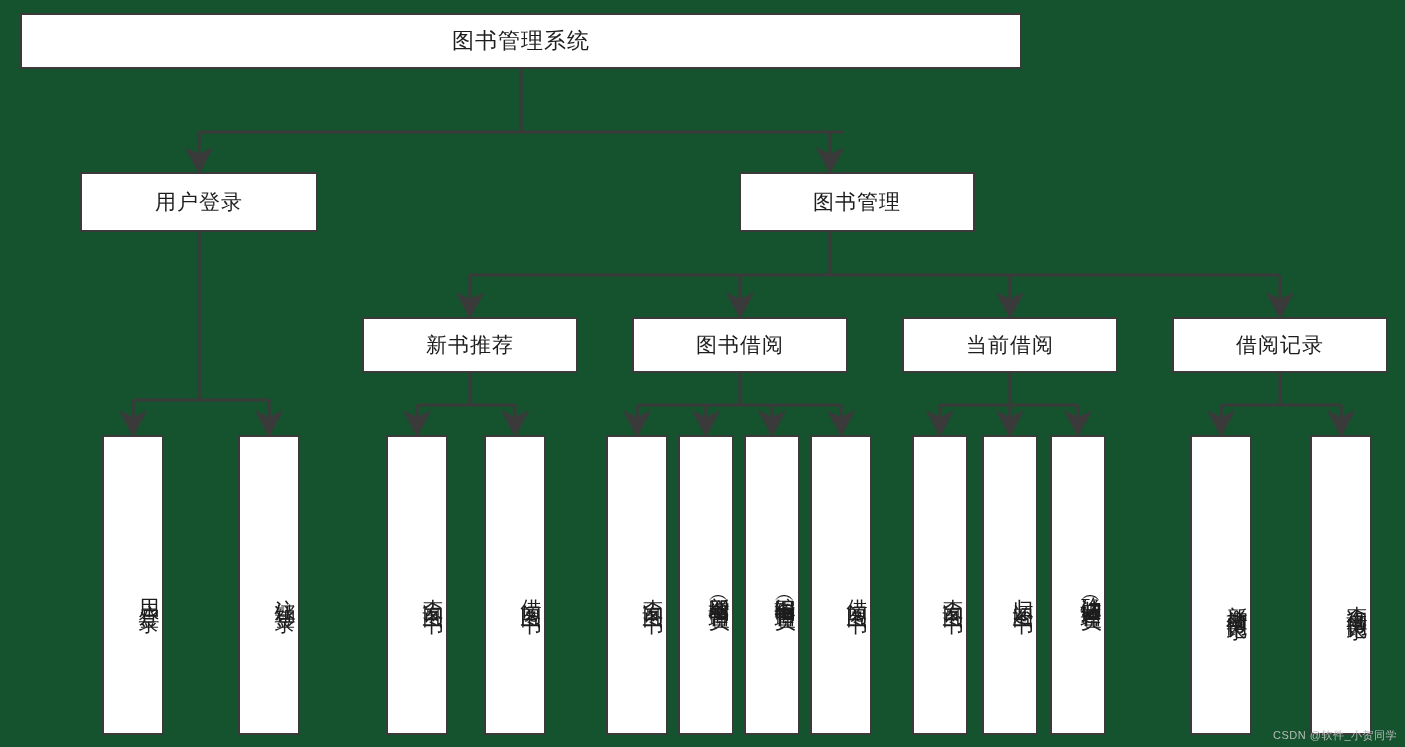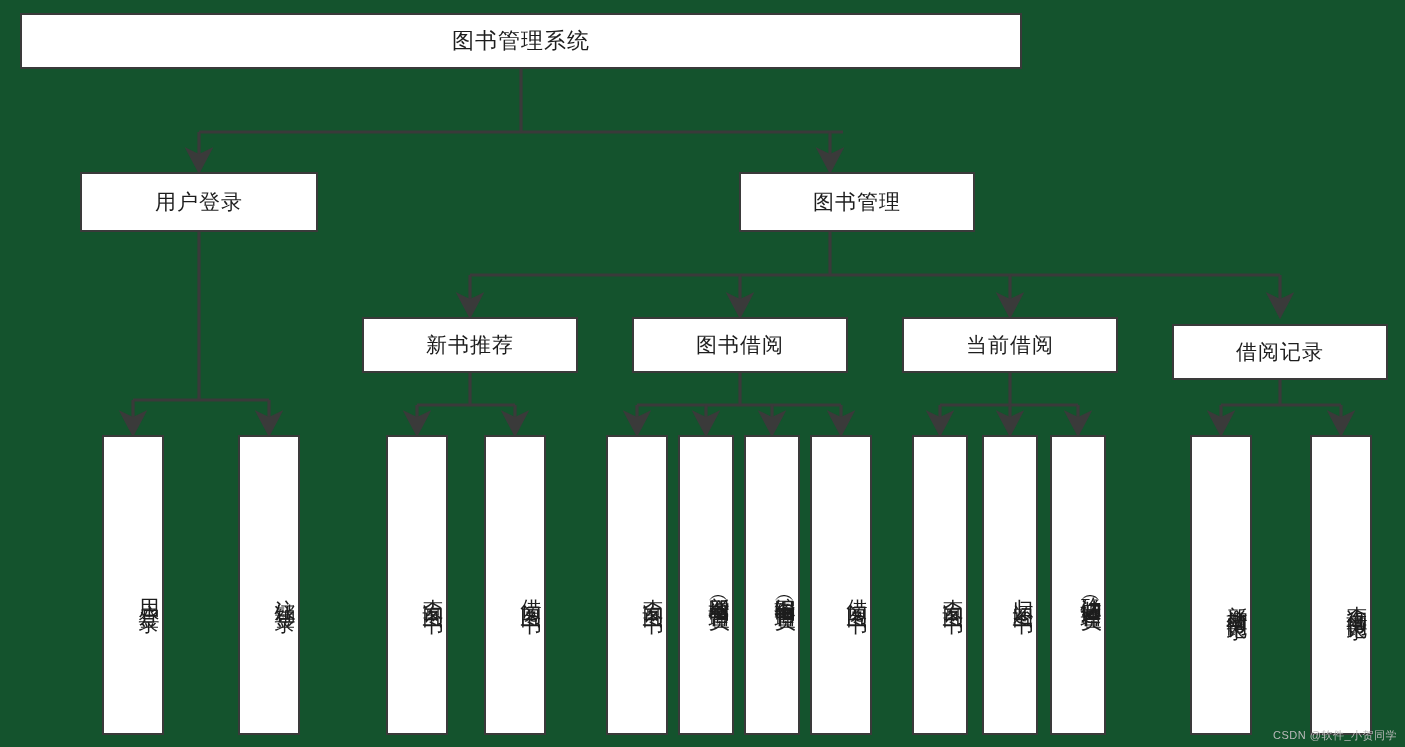--- a/index.html
+++ b/index.html
@@ -133,21 +133,21 @@
 
   <div class="node h" style="left:632px; top:317px; width:216px; height:56px;">
     <span>图书借阅</span>
   </div>
   <div class="node h" style="left:362px; top:317px; width:216px; height:56px;">
     <span>新书推荐</span>
   </div>
   <div class="node h" style="left:902px; top:317px; width:216px; height:56px;">
     <span>当前借阅</span>
   </div>
-  <div class="node h" style="left:1172px; top:317px; width:216px; height:56px;margin-top:7px;">
+  <div class="node h" style="left:1172px; top:317px; width:216px; height:56px;">
     <span>借阅记录</span>
   </div>
 
   <div class="node v" style="left:102px; top:435px; width:62px; height:300px;">
     <span class="vtext">用户登录</span>
   </div>
   <div class="node v" style="left:238px; top:435px; width:62px; height:300px;">
     <span class="vtext">注销登录</span>
   </div>
 

